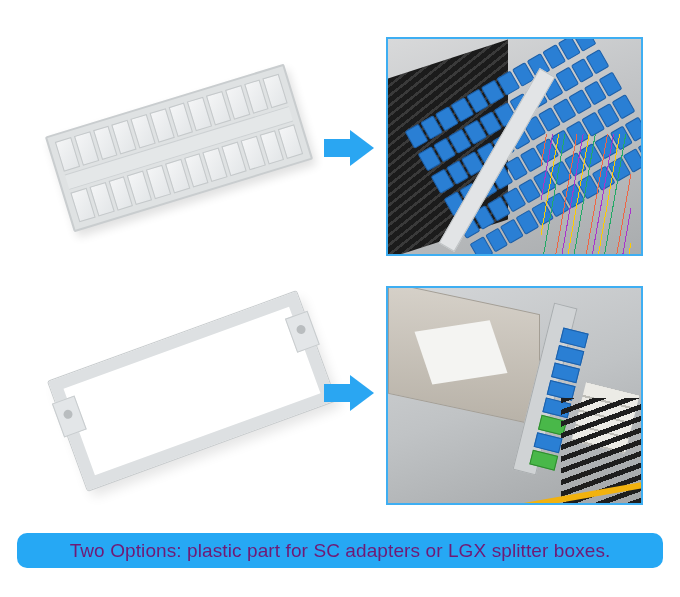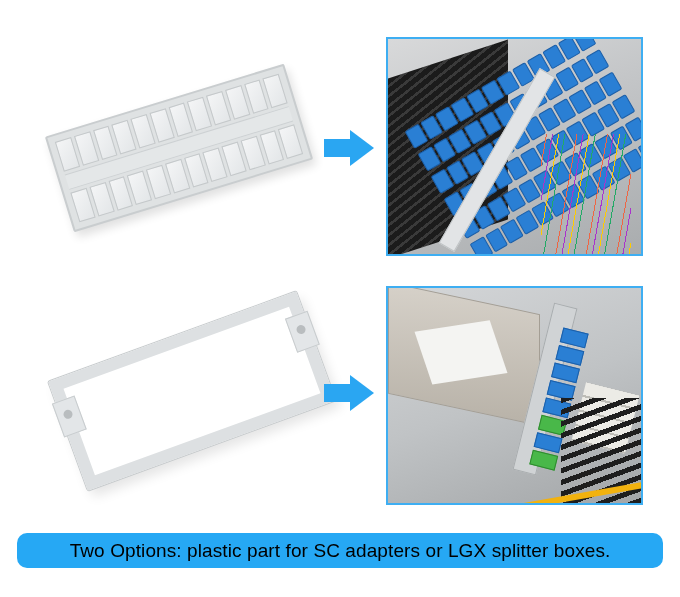--- a/index.html
+++ b/index.html
@@ -54,21 +54,21 @@
   .lgx-ports .p { width:24px; height:13px; margin-bottom:3px; background:#2a7fd4; border:1px solid #1c5fa8; }
   .lgx-ports .p.g { background:#49b849; border-color:#2f8a2f; }
   .white-plugs { position:absolute; left:190px; top:100px; width:55px; height:60px;
     background:repeating-linear-gradient(180deg,#ecebe6 0 13px,#bdbcb6 13px 15px); transform:rotate(14deg); }
   .black-leads { position:absolute; right:0; top:110px; width:80px; height:110px;
     background:repeating-linear-gradient(160deg,#1e1e1e 0 5px,transparent 5px 11px); }
   .yellow-lead { position:absolute; left:70px; bottom:0; width:200px; height:6px; background:#f2b20f; transform:rotate(-10deg); }
 
   
   .banner { left:17px; top:533px; width:646px; height:35px; border-radius:10px; display:flex; align-items:center; justify-content:center; }
-  .banner span { color:#000000; font-size:19px; letter-spacing:0.1px; }
+  .banner span { color:#701a75; font-size:19px; letter-spacing:0.1px; }
 </style>
 </head>
 <body>
 
 <div class="abs plate-wrap">
   <div class="plate" id="plate">
       <div class="slot"></div>
       <div class="slot"></div>
       <div class="slot"></div>
       <div class="slot"></div>

